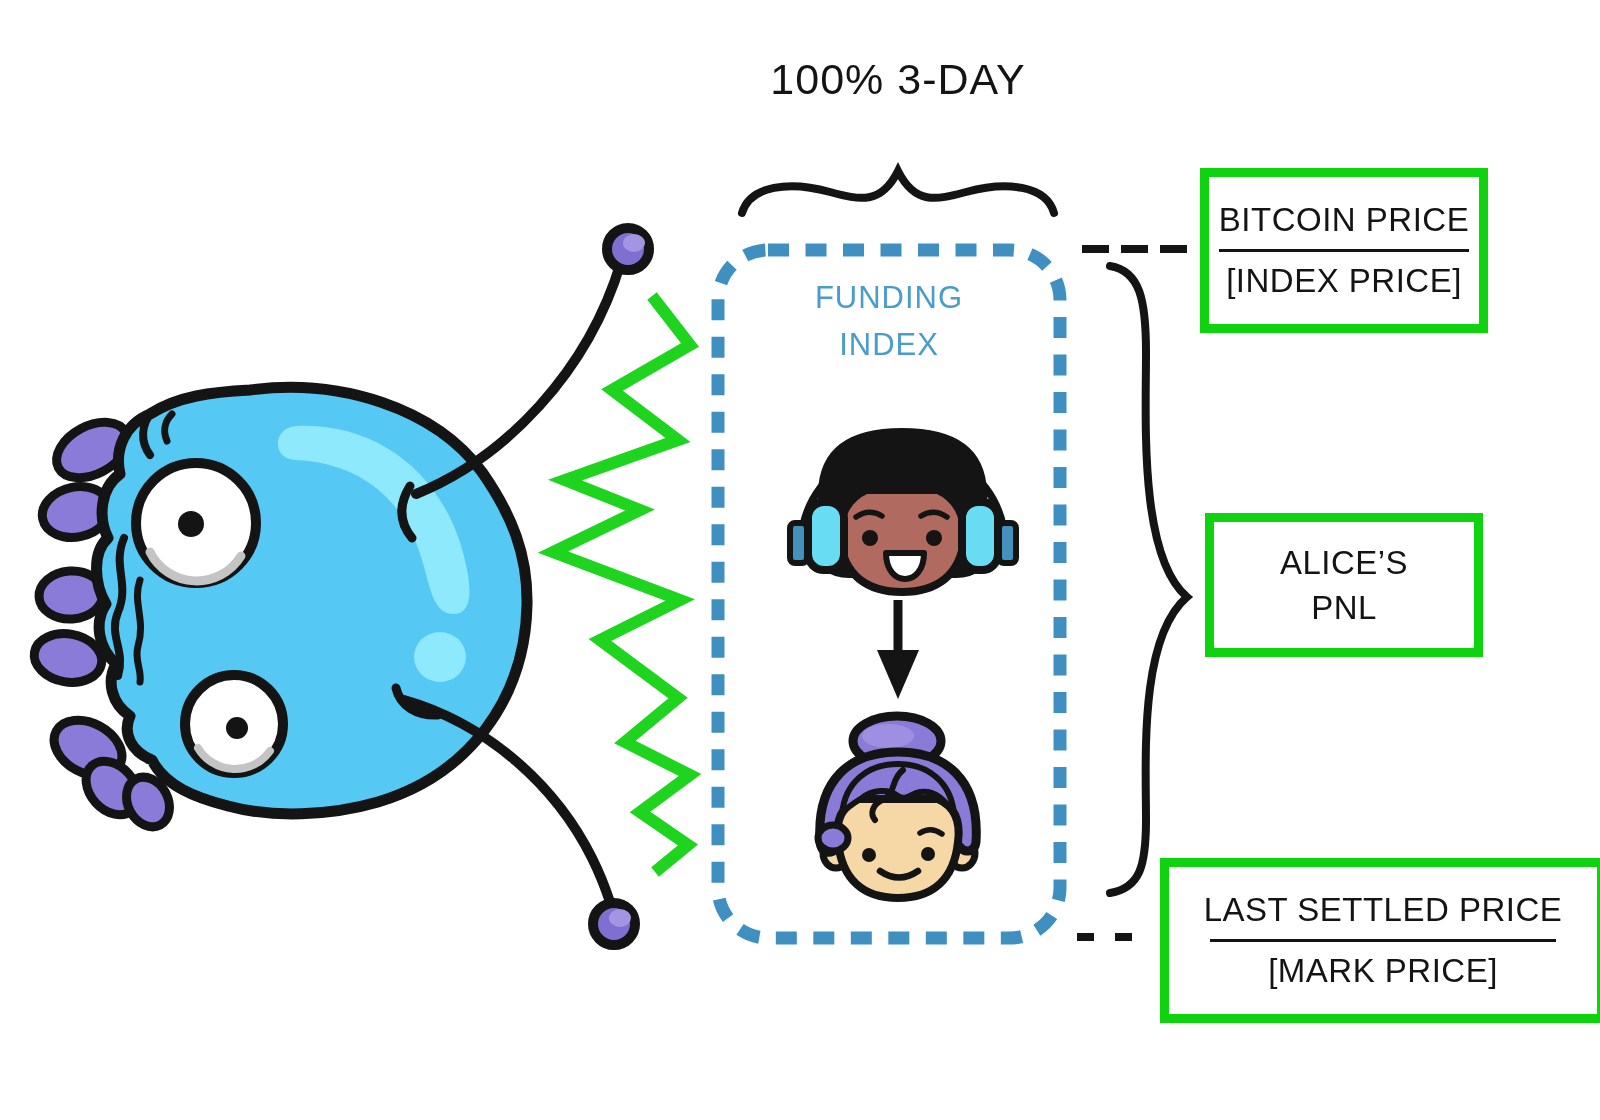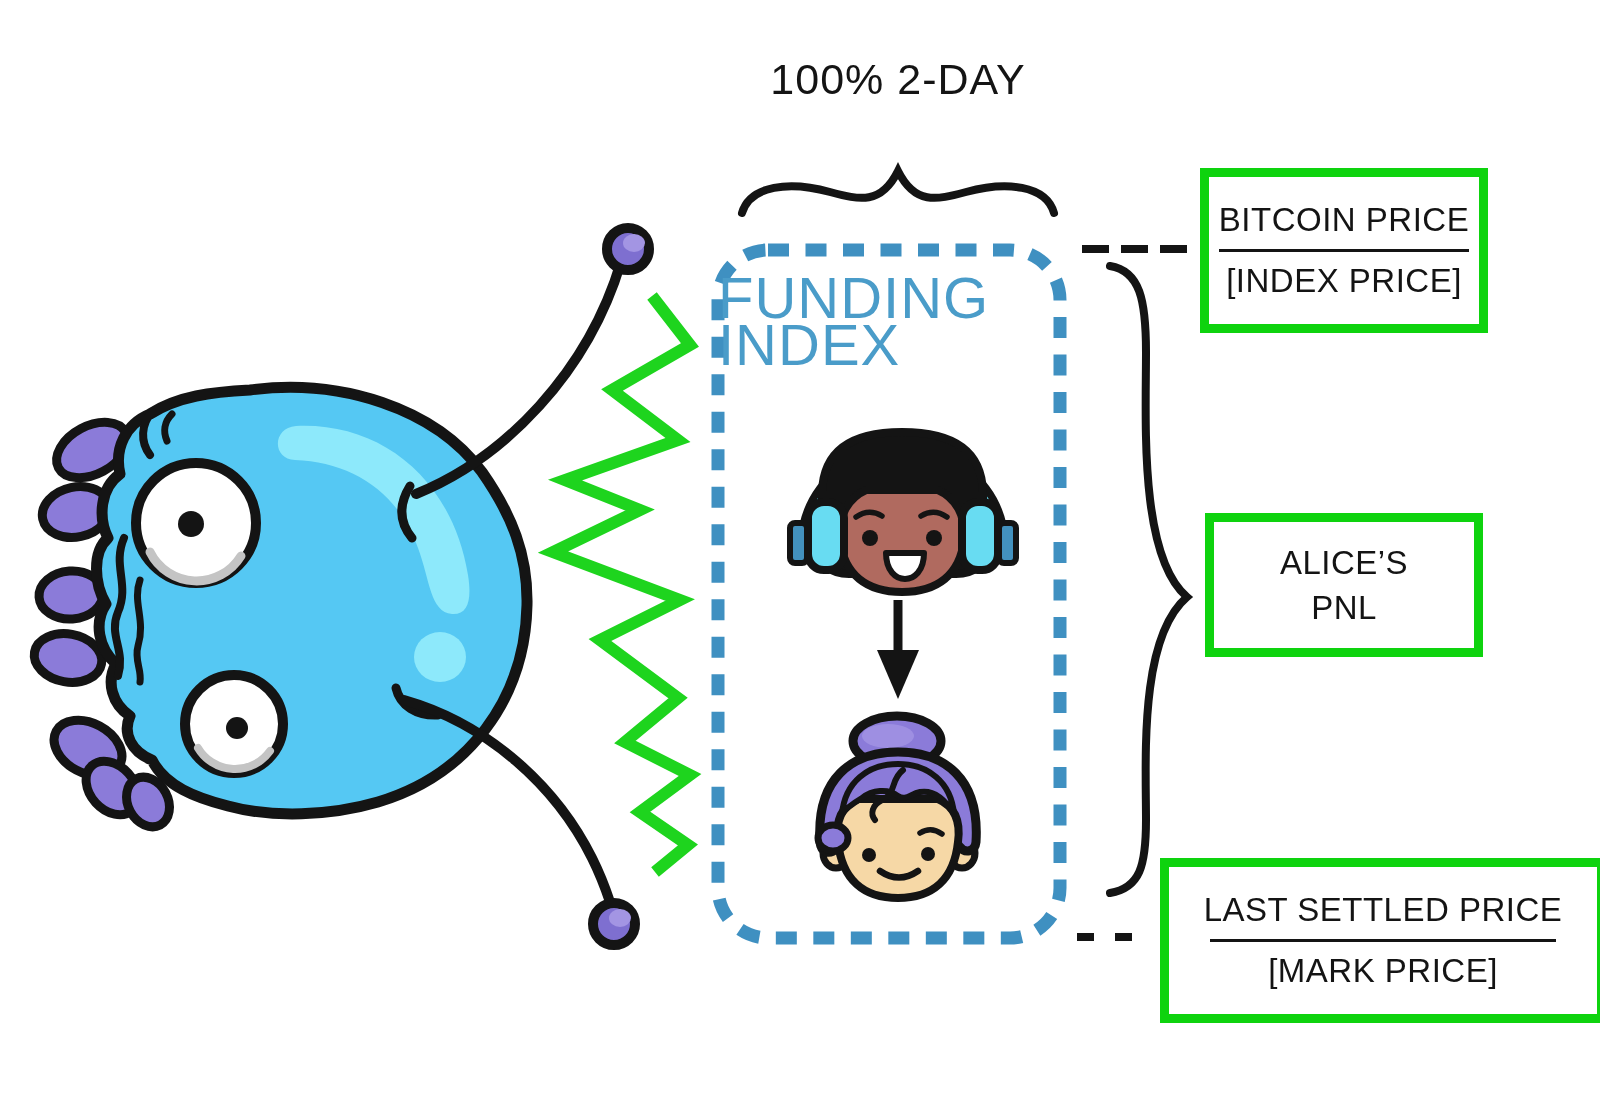--- a/index.html
+++ b/index.html
@@ -26,21 +26,21 @@
           font-family:"Liberation Sans", sans-serif;color:var(--ink);}
   svg.art{position:absolute;left:0;top:0;}
 
   .interest-label{
     position:absolute;left:698px;top:56px;width:400px;
     text-align:center;font-size:43px;line-height:46px;letter-spacing:1px;
     color:var(--ink);font-weight:400;
   }
   .funding-label{
     position:absolute;left:718px;top:274px;width:342px;
-    text-align:left;font-size:58px;line-height:47px;letter-spacing:1px;
+    text-align:center;font-size:31px;line-height:47px;letter-spacing:1px;
     color:var(--funding-blue);font-weight:400;
   }
   .gbox{
     position:absolute;border:9px solid var(--accent-green);
     background:var(--bg);display:flex;flex-direction:column;
     align-items:center;justify-content:center;text-align:center;
     font-size:33px;letter-spacing:0.5px;color:var(--ink);
   }
   .gbox .sep{background:var(--ink);height:3px;margin:10px 0;}
   #box-index{left:1200px;top:168px;width:288px;height:165px;}
@@ -160,21 +160,21 @@
       <path d="M 903 770 C 890 780 897 793 882 800 C 872 805 870 814 875 820" style="fill:none;stroke:var(--ink);stroke-width:6;stroke-linecap:round"></path>
       <ellipse cx="833" cy="838" rx="15" ry="13" style="fill:var(--purple);stroke:var(--ink);stroke-width:7"></ellipse>
       <circle cx="869" cy="855" r="7" style="fill:var(--ink)"></circle>
       <circle cx="928" cy="854" r="7" style="fill:var(--ink)"></circle>
       <path d="M 920 833 Q 931 826 942 834" style="fill:none;stroke:var(--ink);stroke-width:5.5;stroke-linecap:round"></path>
       <path d="M 880 871 Q 899 884 918 871" style="fill:none;stroke:var(--ink);stroke-width:6.5;stroke-linecap:round"></path>
     </g>
   </svg>
 
   <div class="interest-label">
-    <div>100% 2-DAY</div>
+    <div>100% 3-DAY</div>
   </div>
 
   <div class="funding-label">
     <div>FUNDING</div>
     <div>INDEX</div>
   </div>
 
   <div class="gbox" id="box-index">
     <div>BITCOIN PRICE</div>
     <div class="sep"></div>

